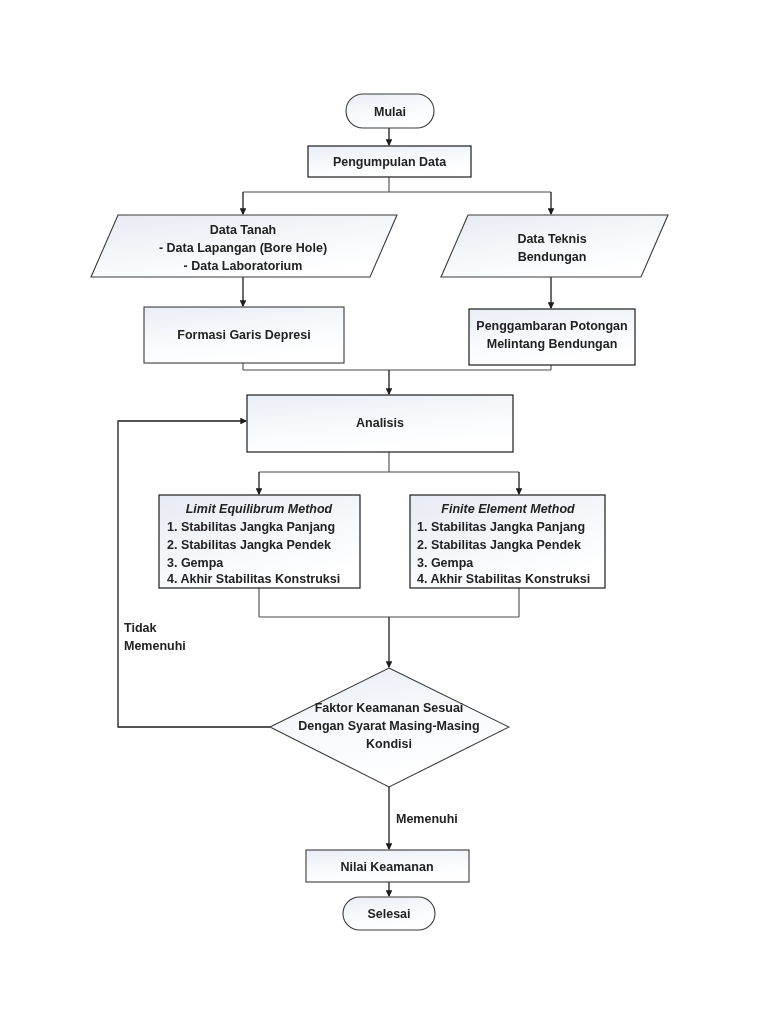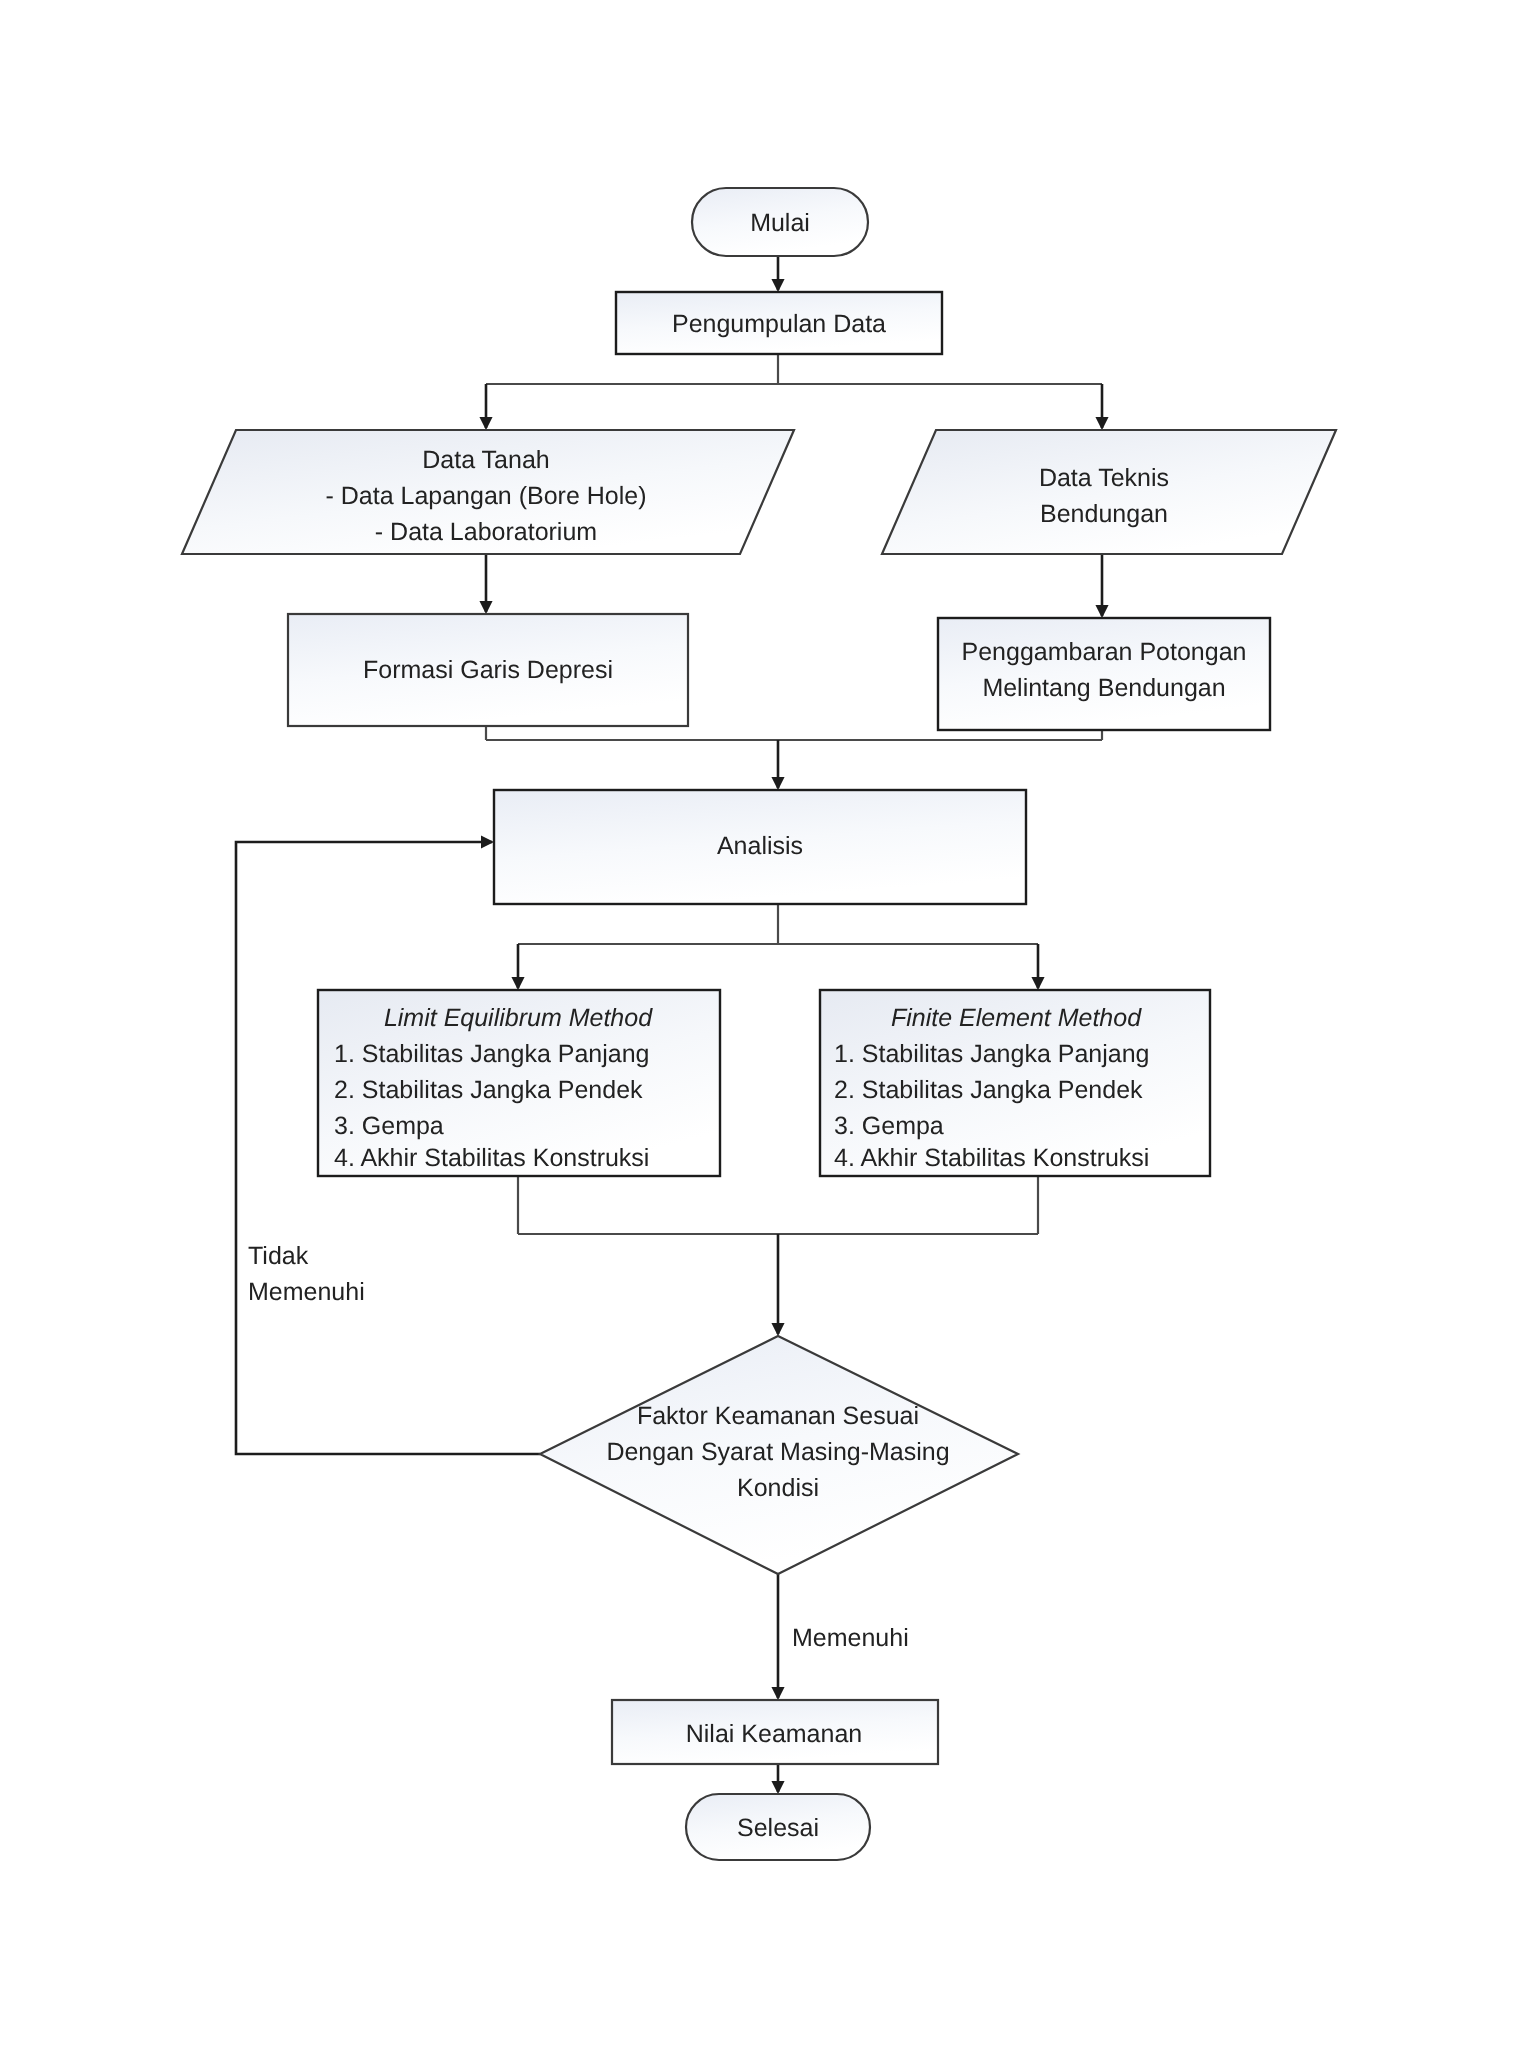--- a/index.html
+++ b/index.html
@@ -11,20 +11,21 @@
     width: 768px;
     height: 1024px;
     font-family: "Liberation Sans", sans-serif;
     overflow: hidden;
   }
   #flowchart-root {
     position: relative;
     width: 768px;
     height: 1024px;
     background: #ffffff;
+    font-weight: bold;
   }
   svg.canvas {
     position: absolute;
     top: 0;
     left: 0;
     width: 768px;
     height: 1024px;
   }
   .node-text {
     font-family: "Liberation Sans", sans-serif;

